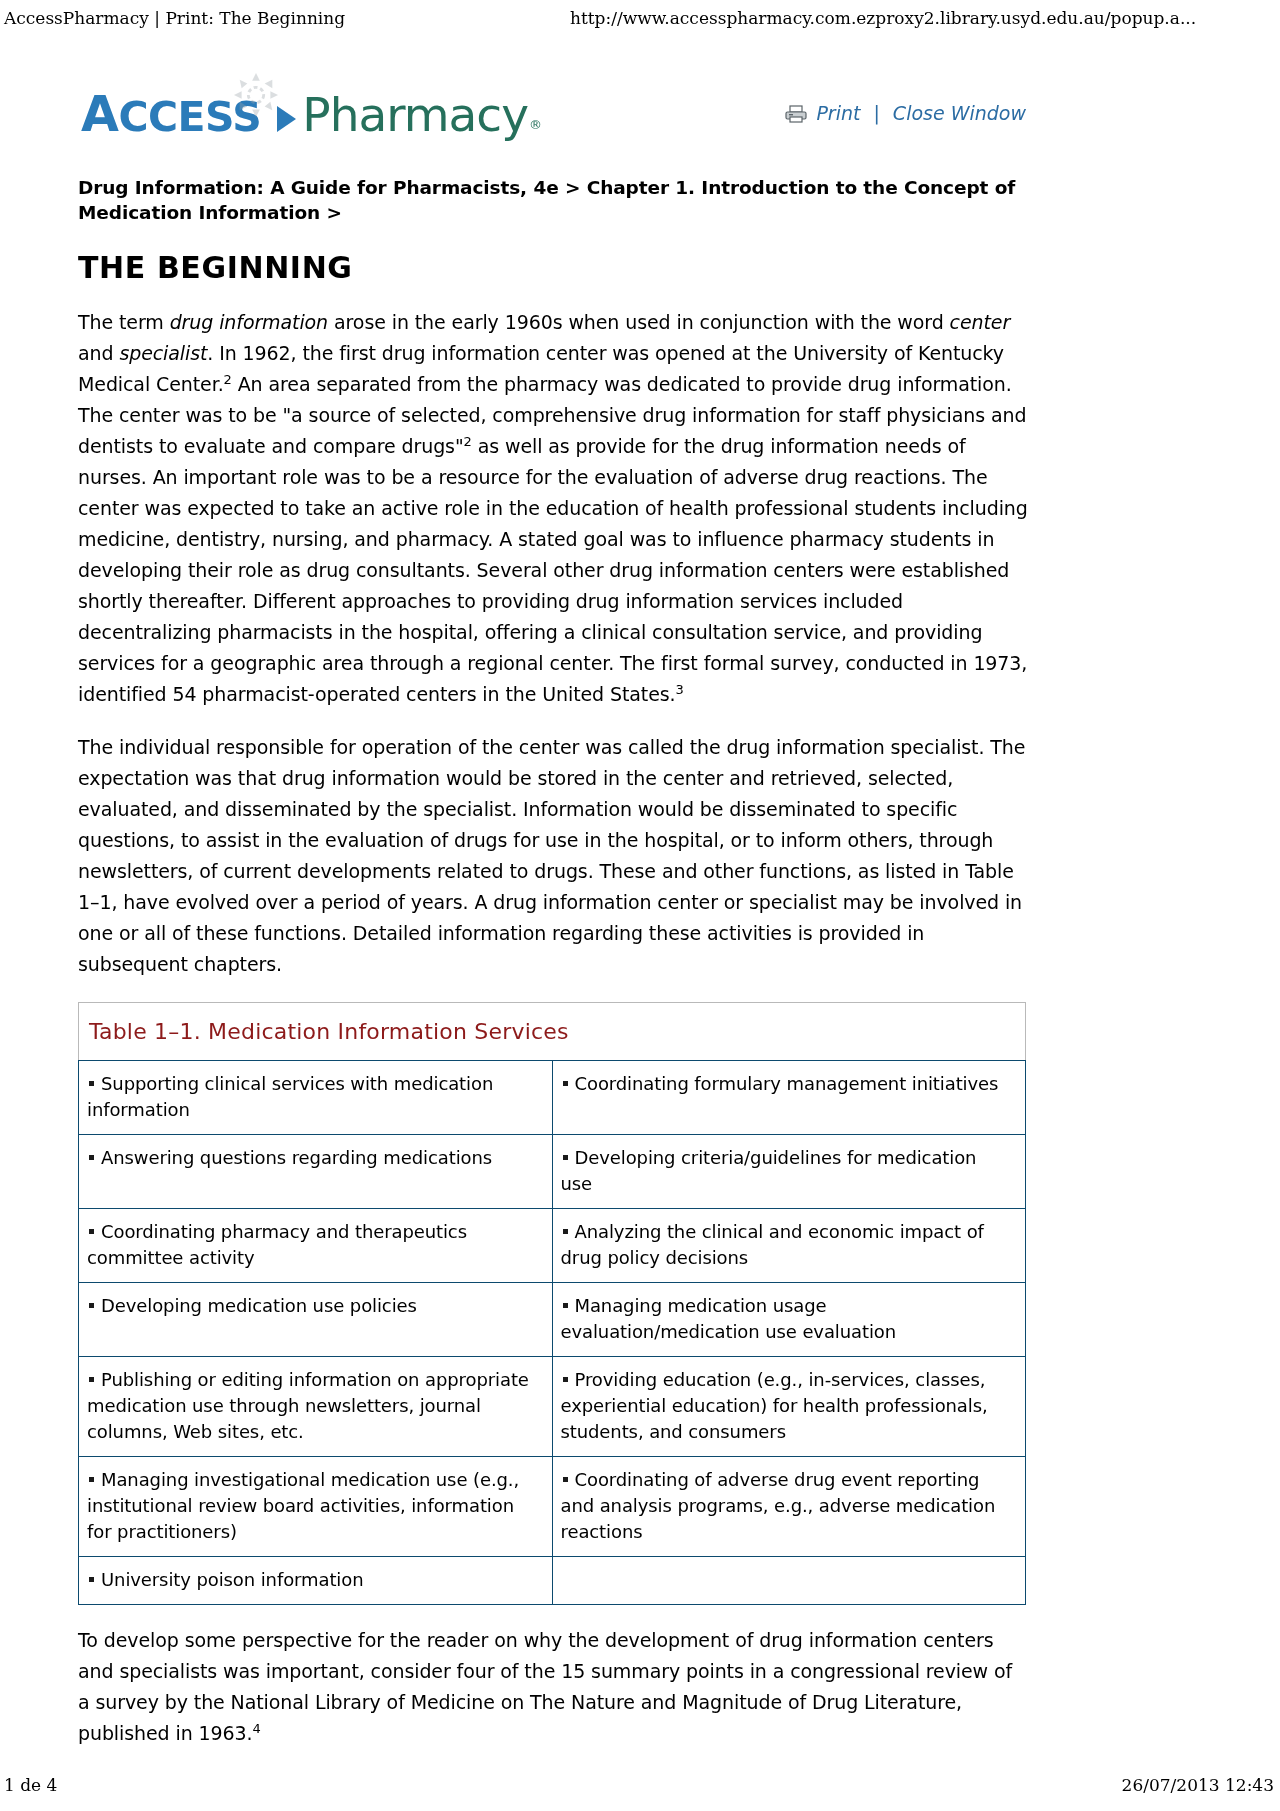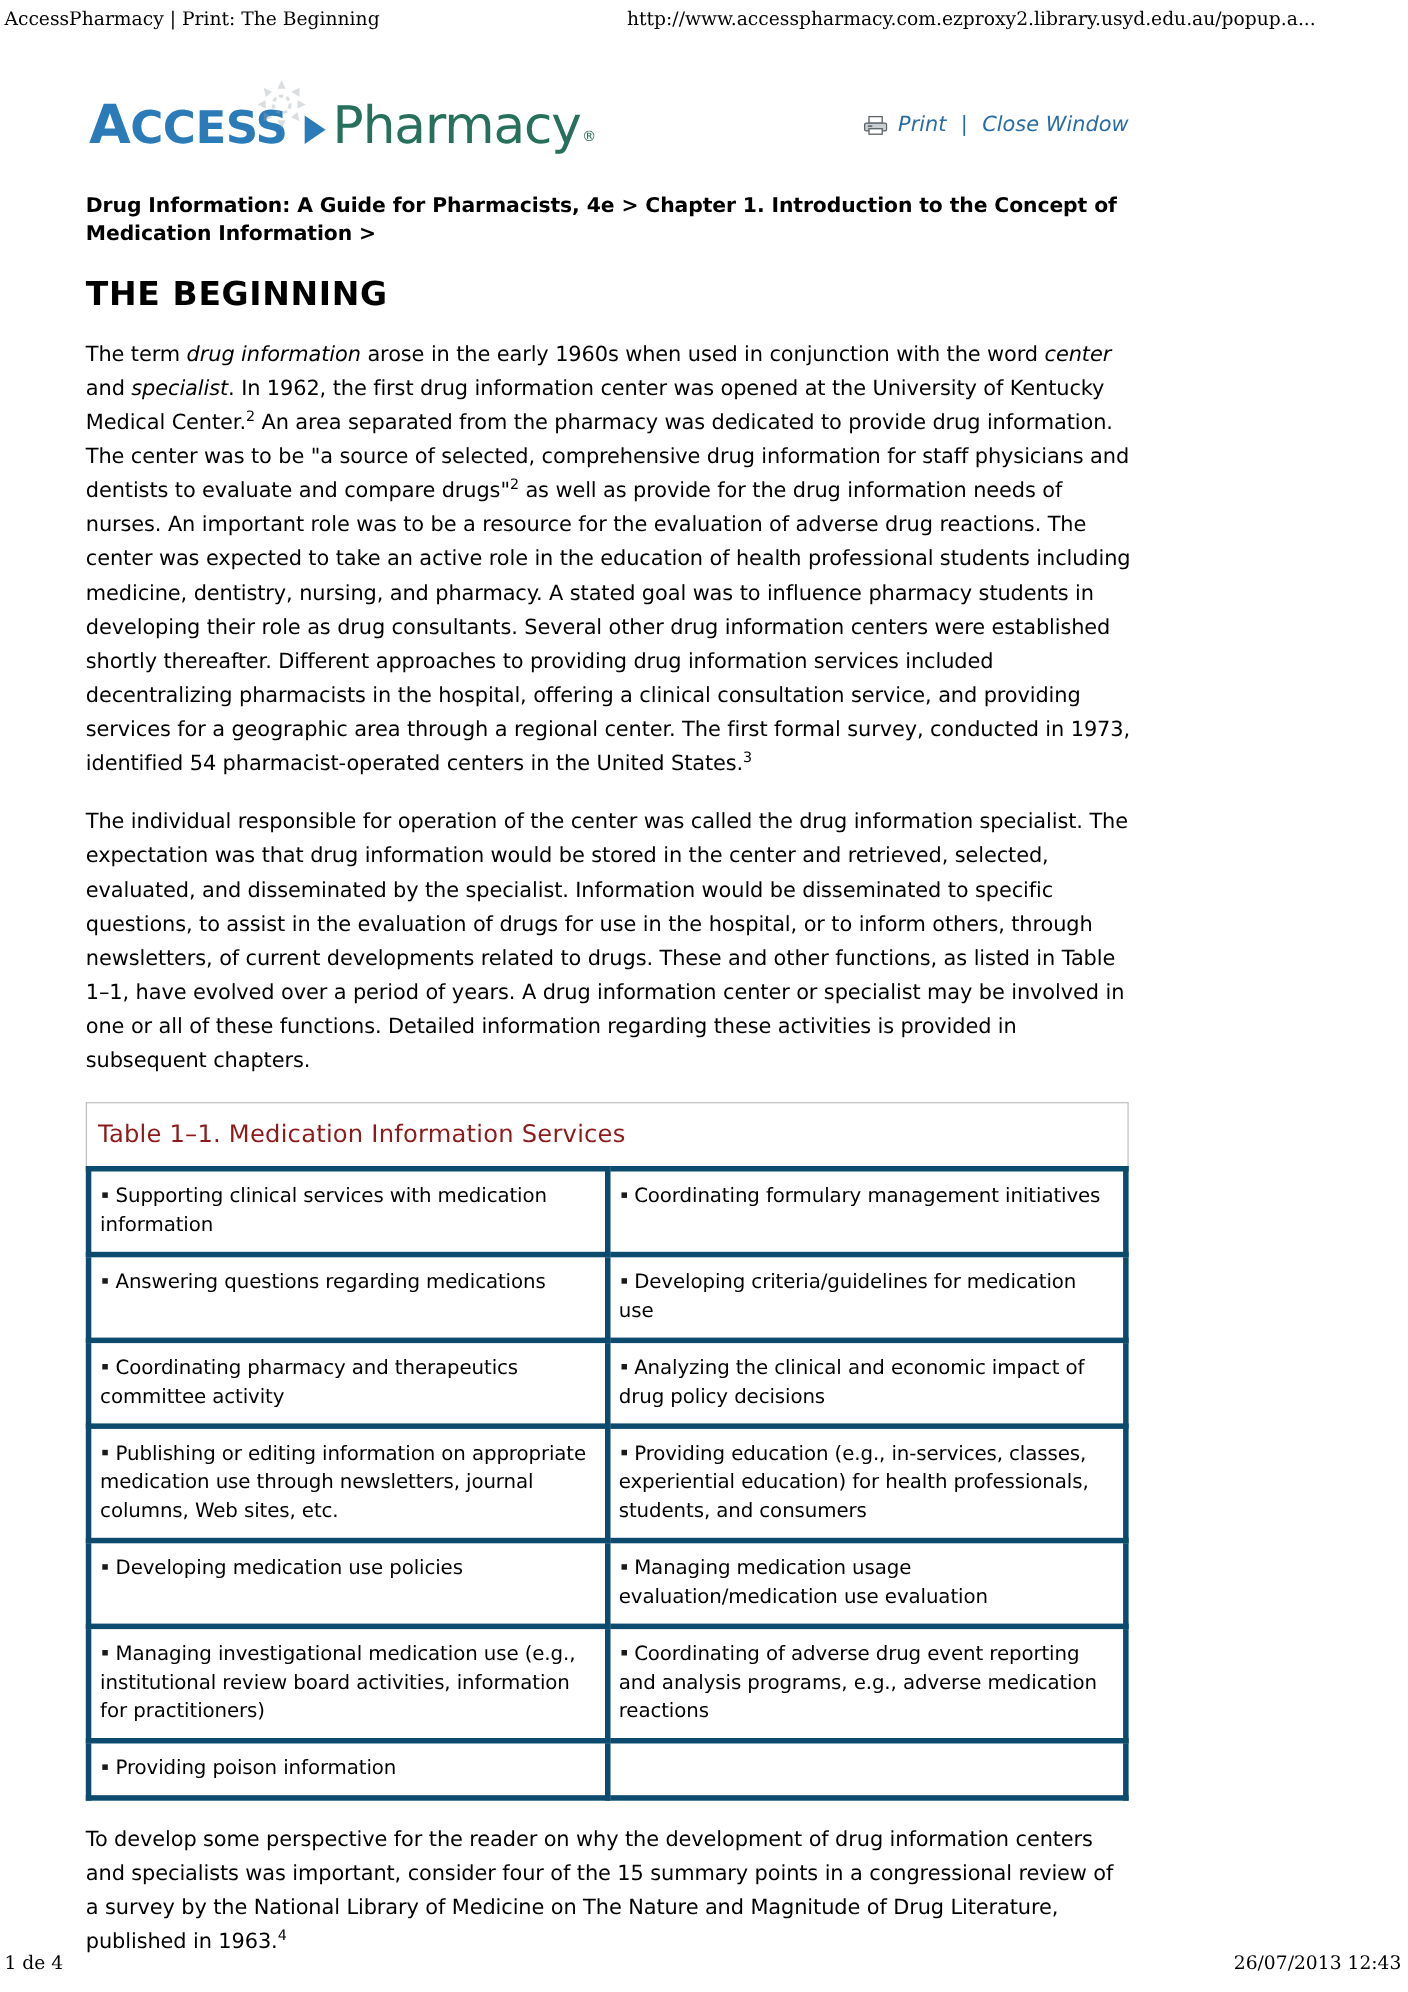--- a/index.html
+++ b/index.html
@@ -209,21 +209,21 @@
     text-align: left;
     color: #8d1a1a;
     font-weight: normal;
     font-size: 22px;
     padding: 16px 0 16px 10px;
     border: 1px solid #b9b9b9;
     border-bottom: none;
     letter-spacing: 0.2px;
   }
   table.info-table td {
-    border: 5px solid #0c4a6e;
+    border: 1px solid #0c4a6e;
     vertical-align: top;
     padding: 10px 12px 11px 8px;
     font-size: 18px;
     line-height: 26px;
     width: 50%;
     letter-spacing: -0.1px;
   }
   .bullet {
     display: inline-block;
     width: 5px;
@@ -296,33 +296,33 @@
       </tr>
       <tr>
         <td><span class="bullet"></span><span>Answering questions regarding medications</span></td>
         <td><span class="bullet"></span><span>Developing criteria/guidelines for medication use</span></td>
       </tr>
       <tr>
         <td><span class="bullet"></span><span>Coordinating pharmacy and therapeutics committee activity</span></td>
         <td><span class="bullet"></span><span>Analyzing the clinical and economic impact of drug policy decisions</span></td>
       </tr>
       <tr>
+        <td><span class="bullet"></span><span>Developing medication use policies</span></td>
+        <td><span class="bullet"></span><span>Managing medication usage evaluation/medication use evaluation</span></td>
+      </tr>
+      <tr>
         <td><span class="bullet"></span><span>Publishing or editing information on appropriate medication use through newsletters, journal columns, Web sites, etc.</span></td>
         <td><span class="bullet"></span><span>Providing education (e.g., in-services, classes, experiential education) for health professionals, students, and consumers</span></td>
       </tr>
       <tr>
-        <td><span class="bullet"></span><span>Developing medication use policies</span></td>
-        <td><span class="bullet"></span><span>Managing medication usage evaluation/medication use evaluation</span></td>
-      </tr>
-      <tr>
         <td><span class="bullet"></span><span>Managing investigational medication use (e.g., institutional review board activities, information for practitioners)</span></td>
         <td><span class="bullet"></span><span>Coordinating of adverse drug event reporting and analysis programs, e.g., adverse medication reactions</span></td>
       </tr>
       <tr>
-        <td><span class="bullet"></span><span>Providing poison information</span></td>
+        <td><span class="bullet"></span><span>University poison information</span></td>
         <td class="empty-cell"></td>
       </tr>
     </tbody>
   </table>
 
   <p class="body"><span>To develop some perspective for the reader on why the development of drug information centers and specialists was important, consider four of the 15 summary points in a congressional review of a survey by the National Library of Medicine on The Nature and Magnitude of Drug Literature, published in 1963.</span><sup>4</sup></p>
 
 </div>
 
 <div class="print-footer">

